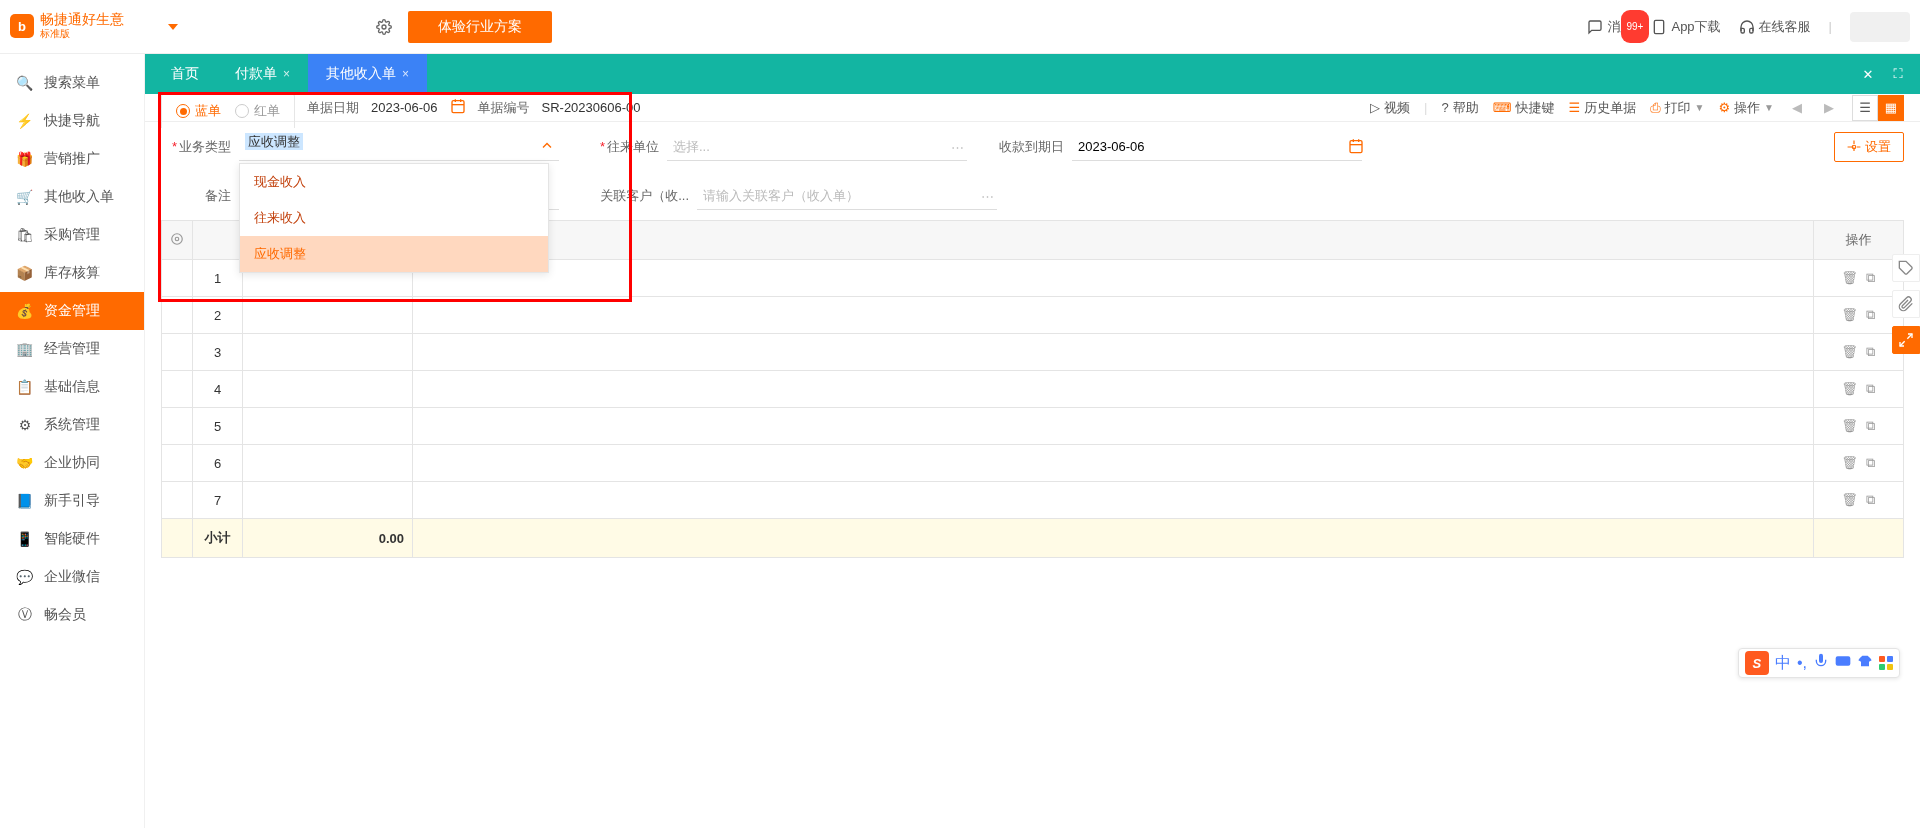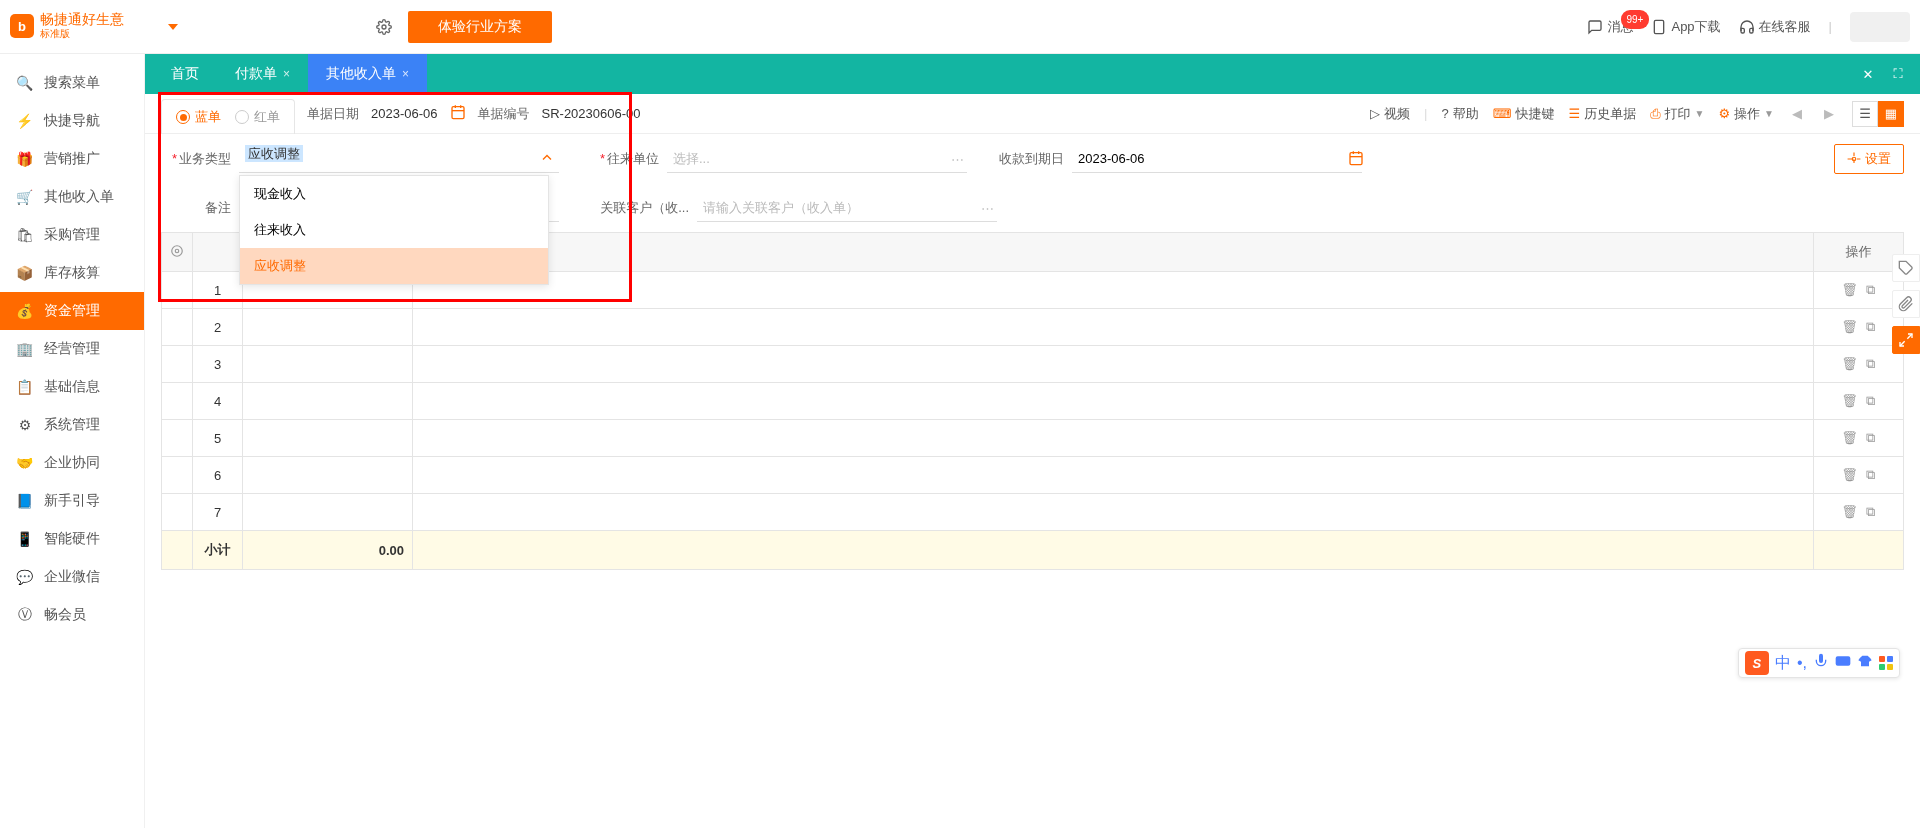--- a/index.html
+++ b/index.html
@@ -10,40 +10,40 @@
 .logo-icon { width: 24px; height: 24px; background: #ff6a00; border-radius: 5px; display: flex; align-items: center; justify-content: center; color: #fff; font-weight: bold; margin-right: 6px; }
 .logo-text { font-size: 14px; font-weight: normal; color: #ff6a00; line-height: 1.1; }
 .logo-sub { font-size: 10px; color: #ff6a00; }
 .company-select { width: 220px; height: 30px; display: flex; align-items: center; padding: 0 10px; color: #999; cursor: pointer; }
 .company-select::after { content: ""; border-left: 5px solid transparent; border-right: 5px solid transparent; border-top: 6px solid #ff6a00; margin-left: 8px; }
 .gear-btn { width: 28px; height: 28px; display: flex; align-items: center; justify-content: center; cursor: pointer; color: #666; margin-right: 10px; }
 .orange-btn { background: #ff6a00; color: #fff; padding: 7px 30px; border-radius: 2px; cursor: pointer; font-size: 14px; }
 .top-spacer { flex: 1; }
 .top-right { display: flex; align-items: center; gap: 18px; color: #555; }
 .top-link { display: flex; align-items: center; gap: 4px; cursor: pointer; position: relative; }
-.badge { position: absolute; top: -8px; right: -16px; background: #ff3b30; color: #fff; border-radius: 9px; padding: 4px 6px; font-size: 10px; }
+.badge { position: absolute; top: -8px; right: -16px; background: #ff3b30; color: #fff; border-radius: 9px; padding: 11px 6px; font-size: 10px; }
 .avatar-ph { width: 60px; height: 30px; background: #f0f0f0; border-radius: 4px; }
 
 .layout { display: flex; height: calc(100vh - 54px); }
 .sidebar { width: 145px; border-right: 1px solid #f0f0f0; overflow-y: auto; padding-top: 10px; }
 .side-item { display: flex; align-items: center; gap: 10px; padding: 10px 16px; cursor: pointer; color: #555; font-size: 14px; }
 .side-item.active { background: #ff6a00; color: #fff; }
 .side-icon { width: 18px; height: 18px; display: flex; align-items: center; justify-content: center; }
 
 .main { flex: 1; display: flex; flex-direction: column; background: #f5f5f5; position: relative; }
 .tabbar { height: 40px; background: #13b5a2; display: flex; align-items: center; color: #fff; padding-left: 8px; }
 .tab { padding: 0 18px; height: 100%; display: flex; align-items: center; gap: 6px; cursor: pointer; font-size: 14px; }
 .tab.active { background: #3b82f6; }
 .tab .close { font-size: 12px; opacity: 0.8; }
 .tab-actions { margin-left: auto; display: flex; gap: 6px; padding-right: 10px; }
 .tab-action-btn { width: 24px; height: 24px; display:flex; align-items:center; justify-content:center; cursor:pointer; color:#fff; }
 
 .content { flex: 1; background: #fff; margin: 0; display: flex; flex-direction: column; overflow: hidden; }
 
-.toolbar { height: 40px; display: flex; align-items: center; padding: 0 16px; border-bottom: 1px solid #eee; gap: 12px; }
+.toolbar { height: 28px; display: flex; align-items: center; padding: 0 16px; border-bottom: 1px solid #eee; gap: 12px; }
 .radio-group { display: flex; align-items: center; gap: 14px; border: 1px solid #e6e6e6; border-bottom: none; border-radius: 4px 4px 0 0; padding: 8px 14px; margin-top: 6px; }
 .radio { display: flex; align-items: center; gap: 5px; cursor: pointer; font-size: 13px; }
 .radio-circle { width: 14px; height: 14px; border-radius: 50%; border: 1px solid #ccc; display: inline-flex; align-items: center; justify-content: center; }
 .radio.checked .radio-circle { border-color: #ff6a00; }
 .radio.checked .radio-circle::after { content: ""; width: 7px; height: 7px; border-radius: 50%; background: #ff6a00; }
 .radio.checked { color: #ff6a00; }
 .tool-label { color: #666; font-size: 13px; }
 .tool-value { color: #333; font-size: 13px; }
 .cal-icon { color: #ff6a00; cursor: pointer; }
 .tool-right { margin-left: auto; display: flex; align-items: center; gap: 14px; color: #555; }
@@ -60,21 +60,21 @@
 .form-field label .req { color: #f5222d; margin-right: 2px; }
 .form-control { border: none; border-bottom: 1px solid #ddd; height: 28px; padding: 0 6px; min-width: 300px; font-size: 13px; outline: none; background: transparent; }
 .form-control::placeholder { color: #bbb; }
 .form-select-wrap { position: relative; }
 .select-display { background: #cce6ff; padding: 1px 3px; font-size: 13px; }
 .select-chevron { position: absolute; right: 4px; top: 50%; transform: translateY(-50%); color: #ff6a00; pointer-events: none; }
 .more-icon { color: #bbb; cursor: pointer; margin-left: -24px; z-index: 1; }
 .settings-btn { border: 1px solid #ff6a00; color: #ff6a00; padding: 5px 12px; border-radius: 2px; cursor: pointer; font-size: 13px; display:flex; align-items:center; gap:4px; }
 
 .dropdown { position: absolute; top: 30px; left: 0; background: #fff; border: 1px solid #e4e4e4; box-shadow: 0 2px 8px rgba(0,0,0,0.1); width: 310px; z-index: 100; }
-.dropdown-item { padding: 9px 14px; cursor: pointer; font-size: 13px; color: #000000; }
+.dropdown-item { padding: 9px 14px; cursor: pointer; font-size: 13px; color: #c2410c; }
 .dropdown-item.highlighted { background: #ffd8bf; color: #ff6a00; }
 
 .highlight-box { position: absolute; top: 92px; left: 158px; width: 474px; height: 210px; border: 3px solid #ff0000; pointer-events: none; z-index: 200; }
 
 .table-wrap { flex: 1; overflow: auto; padding: 0 16px 16px; }
 .xtable { width: 100%; border-collapse: collapse; border: 1px solid #e4e4e4; }
 .xtable th, .xtable td { border: 1px solid #e4e4e4; padding: 10px 8px; font-size: 13px; text-align: center; }
 .xtable th { background: #f7f7f7; font-weight: normal; color: #666; }
 .xtable .ops-col { width: 90px; }
 .xtable .idx-col { width: 50px; }

